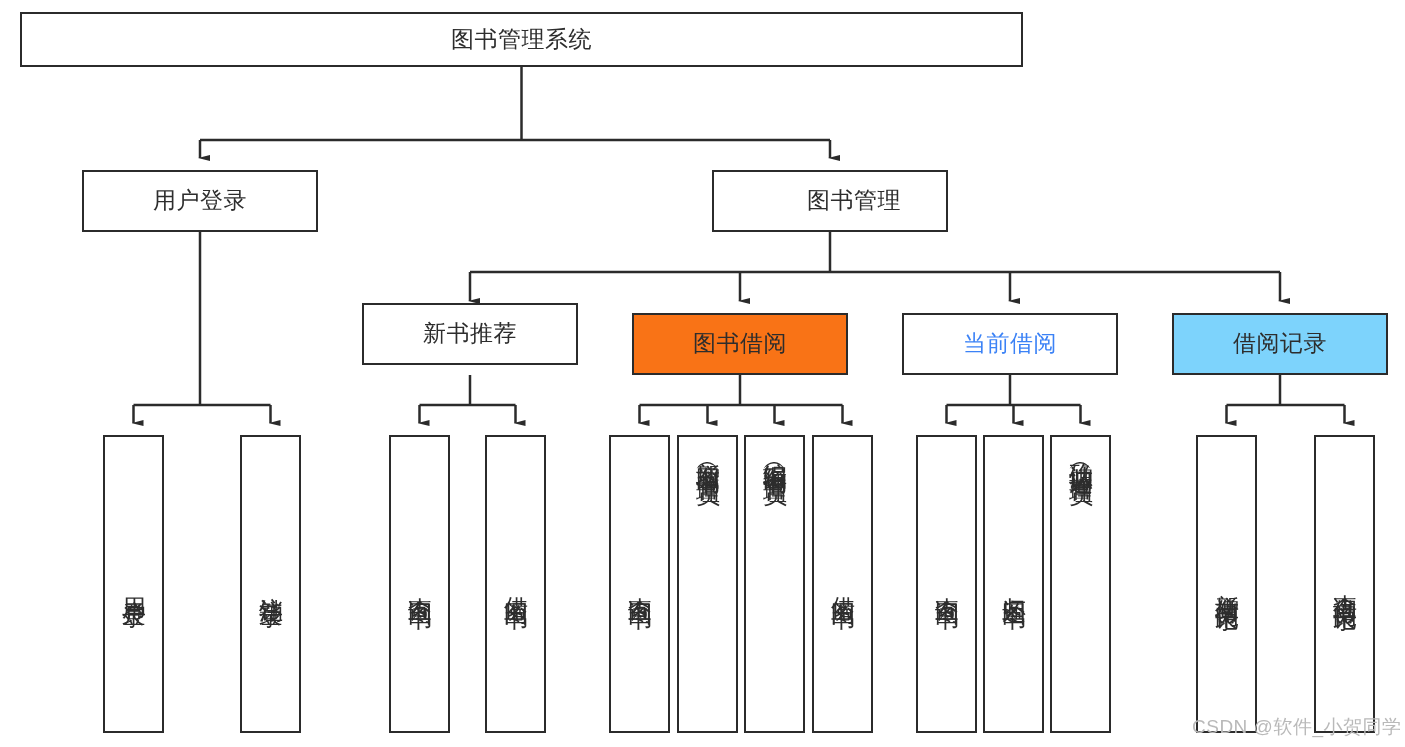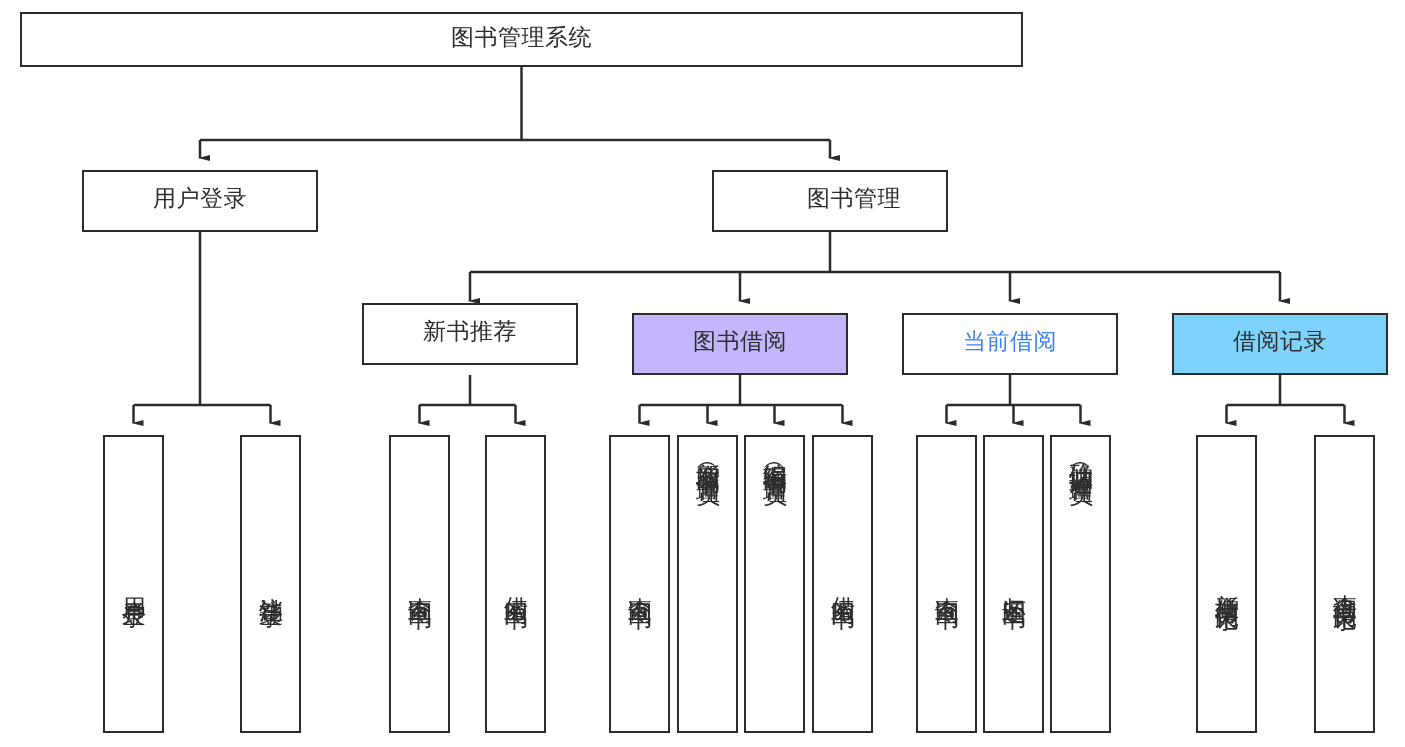--- a/index.html
+++ b/index.html
@@ -40,21 +40,20 @@
   .node .label {
     display: block;
     text-align: center;
     white-space: nowrap;
     letter-spacing: 0.5px;
   }
   
   .node.horiz .label {
     font-size: 23px;
     line-height: 1.1;
-    font-family: Liberation Mono, monospace;
   }
   
   .node.vert {
     align-items: flex-start;
     padding-top: 6px;
   }
   .node.vert .label {
     writing-mode: vertical-rl;
     text-orientation: upright;
     font-size: 24px;
@@ -126,21 +125,21 @@
       </div>
       <div class="node horiz" style="left: 82px; top: 170px; width: 236px; height: 62px; border-color: rgb(43, 43, 43); background: rgb(255, 255, 255); color: rgb(45, 45, 45);">
         <span class="label">用户登录</span>
       </div>
       <div class="node horiz" style="left: 712px; top: 170px; width: 236px; height: 62px; border-color: rgb(43, 43, 43); background: rgb(255, 255, 255); color: rgb(45, 45, 45); padding-left: 48px;">
         <span class="label">图书管理</span>
       </div>
       <div class="node horiz" style="left: 362px; top: 303px; width: 216px; height: 62px; border-color: rgb(43, 43, 43); background: rgb(255, 255, 255); color: rgb(45, 45, 45);">
         <span class="label">新书推荐</span>
       </div>
-      <div class="node horiz" style="left: 632px; top: 313px; width: 216px; height: 62px; border-color: rgb(43, 43, 43); background: #c4b5fd; color: rgb(45, 45, 45);">
+      <div class="node horiz" style="left: 632px; top: 313px; width: 216px; height: 62px; border-color: rgb(43, 43, 43); background: #f97316; color: rgb(45, 45, 45);">
         <span class="label">图书借阅</span>
       </div>
       <div class="node horiz" style="left: 902px; top: 313px; width: 216px; height: 62px; border-color: rgb(43, 43, 43); background: rgb(255, 255, 255); color: #3b82f6;">
         <span class="label">当前借阅</span>
       </div>
       <div class="node horiz" style="left: 1172px; top: 313px; width: 216px; height: 62px; border-color: rgb(43, 43, 43); background: #7dd3fc; color: rgb(45, 45, 45);">
         <span class="label">借阅记录</span>
       </div>
       <div class="node vert mid" style="left: 103px; top: 435px; width: 61px; height: 298px; border-color: rgb(43, 43, 43); background: rgb(255, 255, 255); color: rgb(45, 45, 45);">
         <span class="label">用户登录</span>
@@ -175,13 +174,14 @@
       <div class="node vert" style="left: 1050px; top: 435px; width: 61px; height: 298px; border-color: rgb(43, 43, 43); background: rgb(255, 255, 255); color: rgb(45, 45, 45);">
         <span class="label">确认归还（管理员）</span>
       </div>
       <div class="node vert mid" style="left: 1196px; top: 435px; width: 61px; height: 298px; border-color: rgb(43, 43, 43); background: rgb(255, 255, 255); color: rgb(45, 45, 45);">
         <span class="label">新增借阅记录</span>
       </div>
       <div class="node vert mid" style="left: 1314px; top: 435px; width: 61px; height: 298px; border-color: rgb(43, 43, 43); background: rgb(255, 255, 255); color: rgb(45, 45, 45);">
         <span class="label">查询借阅记录</span>
       </div>
     </div>
+  <div class="watermark" style="left: 1192px; top: 714px; color: rgb(185, 185, 185);">CSDN @软件_小贺同学</div>
 </div>
 
 </body></html>

